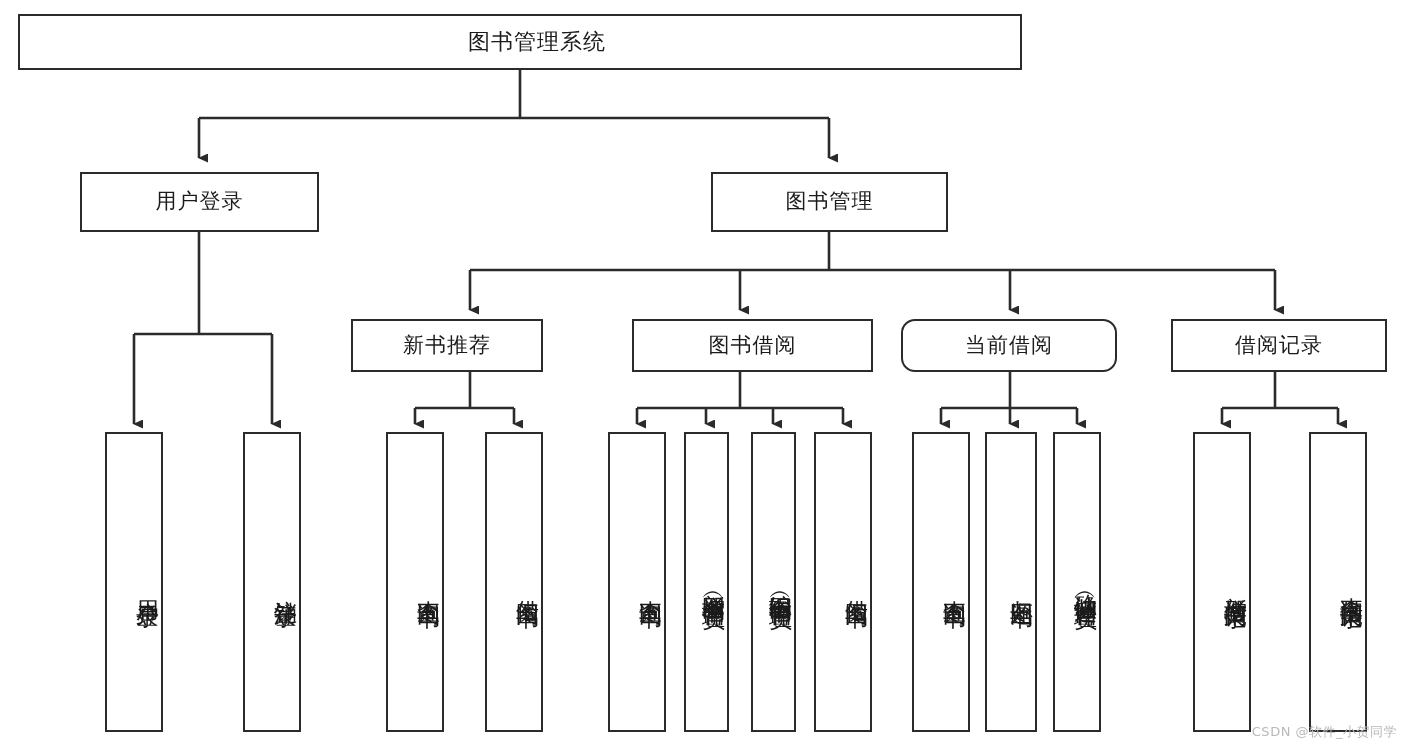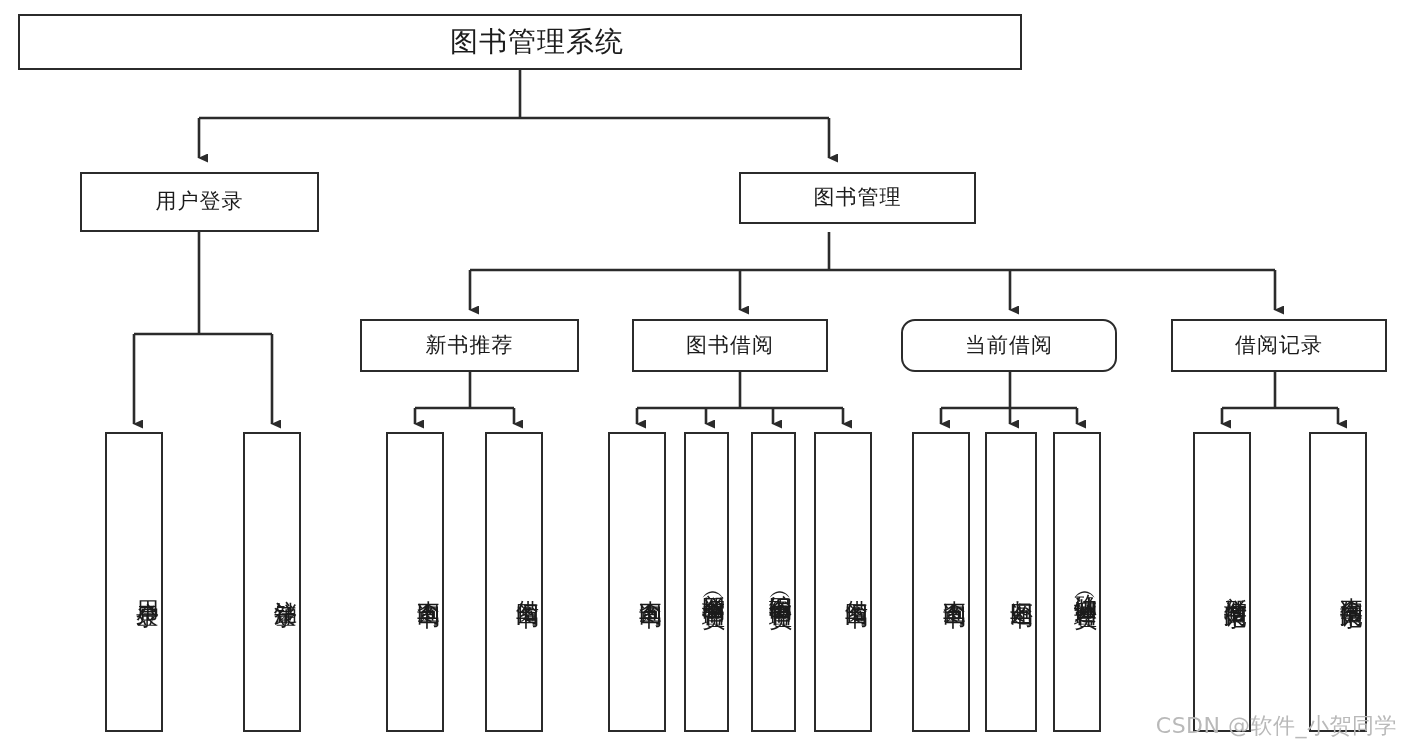--- a/index.html
+++ b/index.html
@@ -30,21 +30,21 @@
     z-index:3;
   }
   
   .node.h{
     font-size:21px;
     letter-spacing:1px;
     line-height:1.1;
     white-space:nowrap;
   }
   .node.root{
-    font-size:28px;
+    font-size:22px;
     padding-left:34px;
   }
   
   .node.v{
     writing-mode:vertical-rl;
     text-orientation:upright;
     align-items:flex-start;
     justify-content:center;
     padding-top:8px;
     font-size:23px;
@@ -55,21 +55,21 @@
     align-items:flex-start;
     padding-top:6px;
   }
   .label{
     display:block;
   }
   .watermark{
     position:absolute;
     right:8px;
     bottom:6px;
-    font-size:22px;
+    font-size:13px;
     color:#b9b9b9;
     z-index:6;
     white-space:nowrap;
     letter-spacing:0.5px;
   }
 </style>
 </head>
 <body>
 
 <div id="diagram">
@@ -125,29 +125,29 @@
   </svg>
 
   <div class="node h root" style="left:18px;top:14px;width:1004px;height:56px;">
     <span class="label">图书管理系统</span>
   </div>
 
   <div class="node h" style="left:80px;top:172px;width:239px;height:60px;">
     <span class="label">用户登录</span>
   </div>
 
-  <div class="node h" style="left:739px;top:172px;width:237px;height:52px;">
+  <div class="node h" style="left:711px;top:172px;width:237px;height:60px;">
     <span class="label">图书管理</span>
   </div>
 
-  <div class="node h" style="left:360px;top:319px;width:219px;height:53px;">
+  <div class="node h" style="left:351px;top:319px;width:192px;height:53px;">
     <span class="label">新书推荐</span>
   </div>
 
-  <div class="node h" style="left:632px;top:319px;width:196px;height:53px;text-align:center;">
+  <div class="node h" style="left:632px;top:319px;width:241px;height:53px;text-align:center;">
     <span class="label">图书借阅</span>
   </div>
 
   <div class="node h" style="left:901px;top:319px;width:216px;height:53px;border-radius:14px;">
     <span class="label">当前借阅</span>
   </div>
 
   <div class="node h" style="left:1171px;top:319px;width:216px;height:53px;justify-content:center;">
     <span class="label">借阅记录</span>
   </div>

